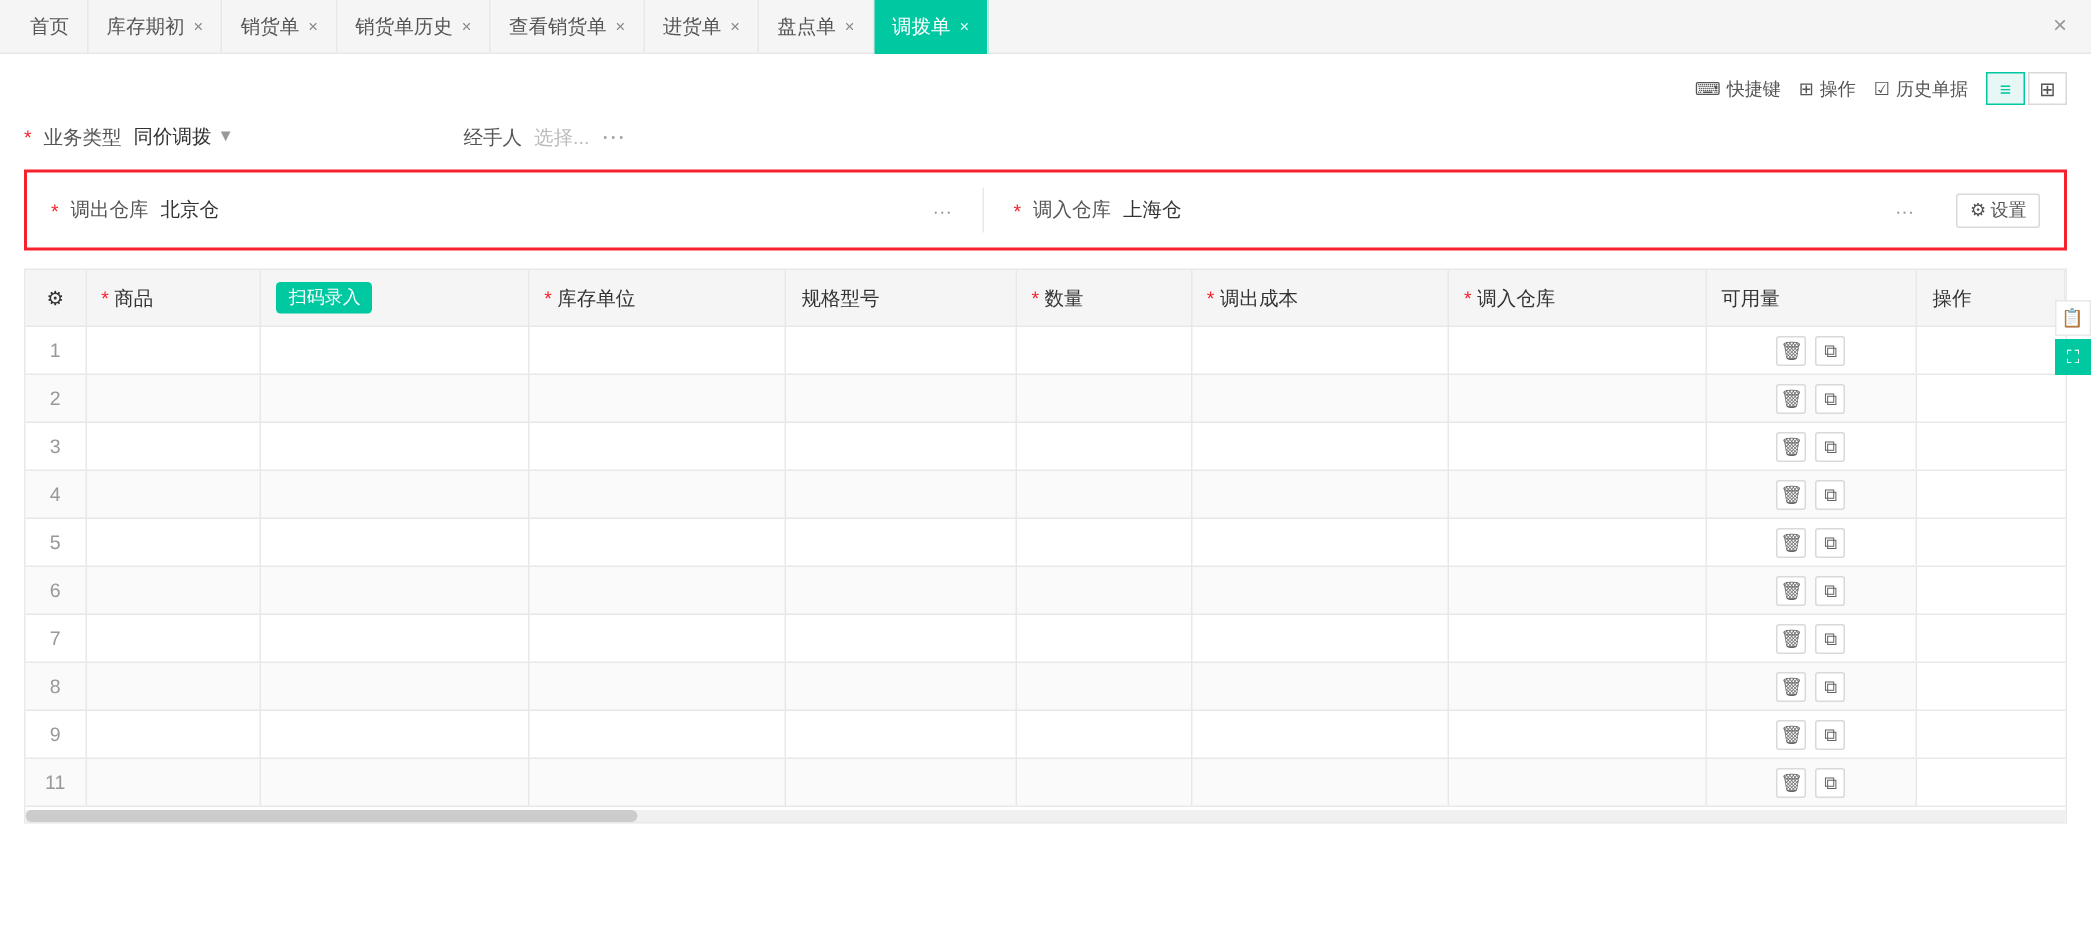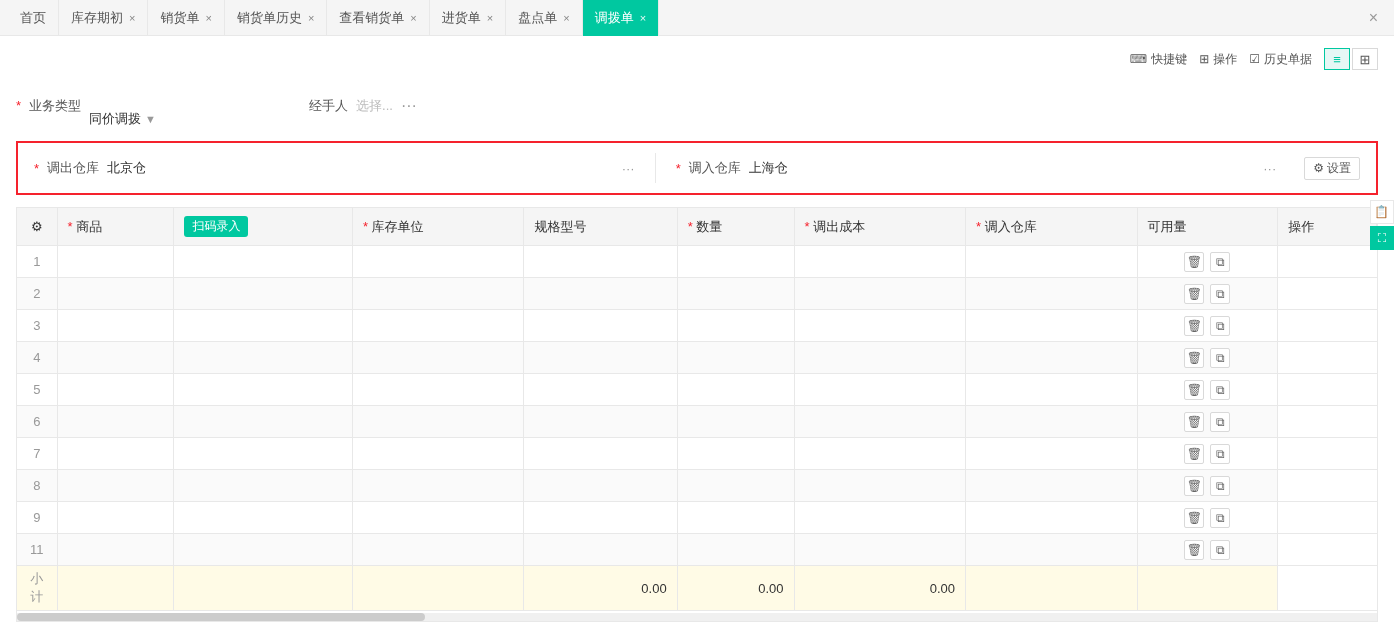--- a/index.html
+++ b/index.html
@@ -137,21 +137,20 @@
       align-items: center;
       gap: 8px;
     }
     .select-field {
       display: flex;
       align-items: center;
       gap: 4px;
       min-width: 160px;
       border-bottom: 1px solid transparent;
       cursor: pointer;
-      margin-top: 28px;
     }
     .select-value { color: #333; }
     .dropdown-arrow { color: #999; font-size: 11px; }
     .handler-field {
       display: flex;
       align-items: center;
       gap: 8px;
     }
     .handler-placeholder { color: #bbb; }
 
@@ -574,31 +573,20 @@
         <td></td>
         <td></td>
         <td></td>
         <td>
           <div class="ops-cell">
             <div class="icon-btn">🗑</div>
             <div class="icon-btn">⧉</div>
           </div>
         </td>
       </tr>
-          <tr class="subtotal-row">
-        <td style="text-align:center;">小计</td>
-        <td></td>
-        <td></td>
-        <td></td>
-        <td style="text-align:right;">0.00</td>
-        <td style="text-align:right;">0.00</td>
-        <td style="text-align:right;">0.00</td>
-        <td></td>
-        <td></td>
-      </tr>
         </tbody>
     </table>
     <div class="scroll-track">
       <div class="scroll-thumb"></div>
     </div>
   </div>
 
 </div>
 
 <div class="right-float">

